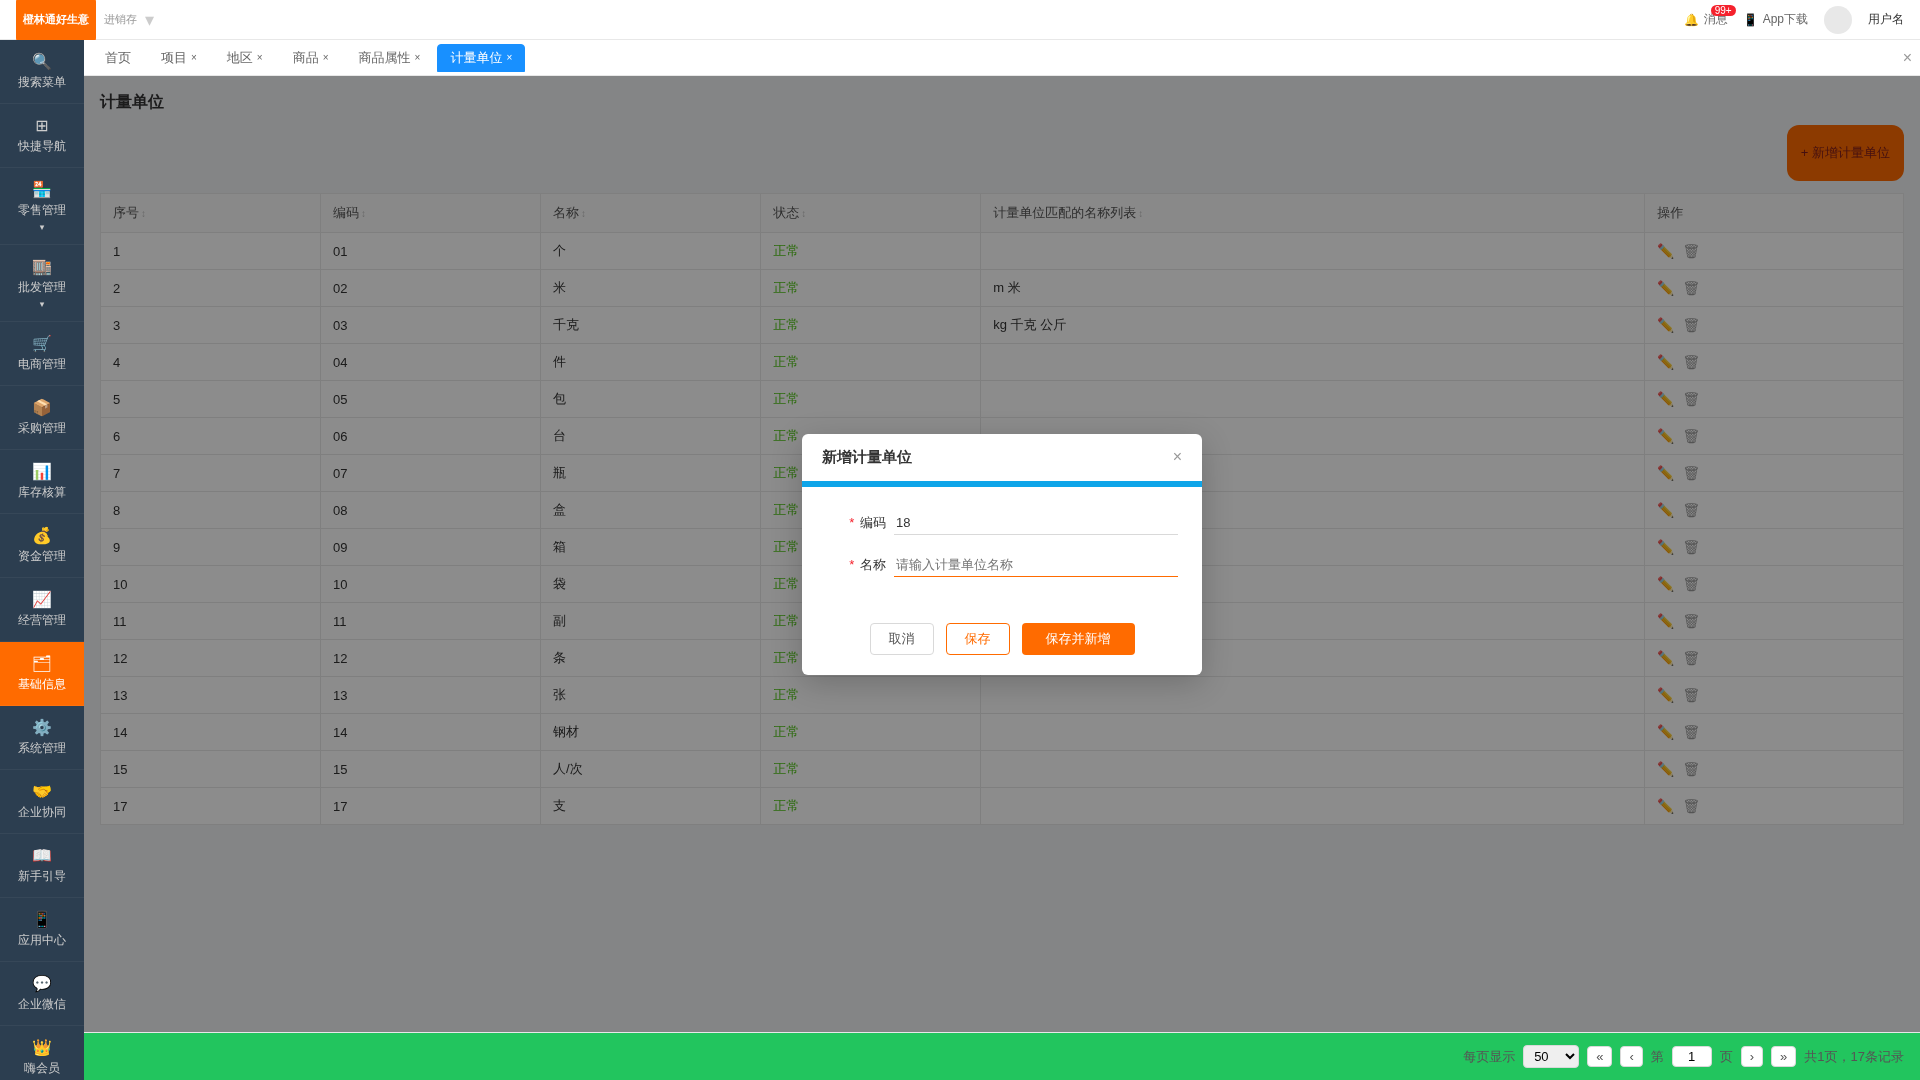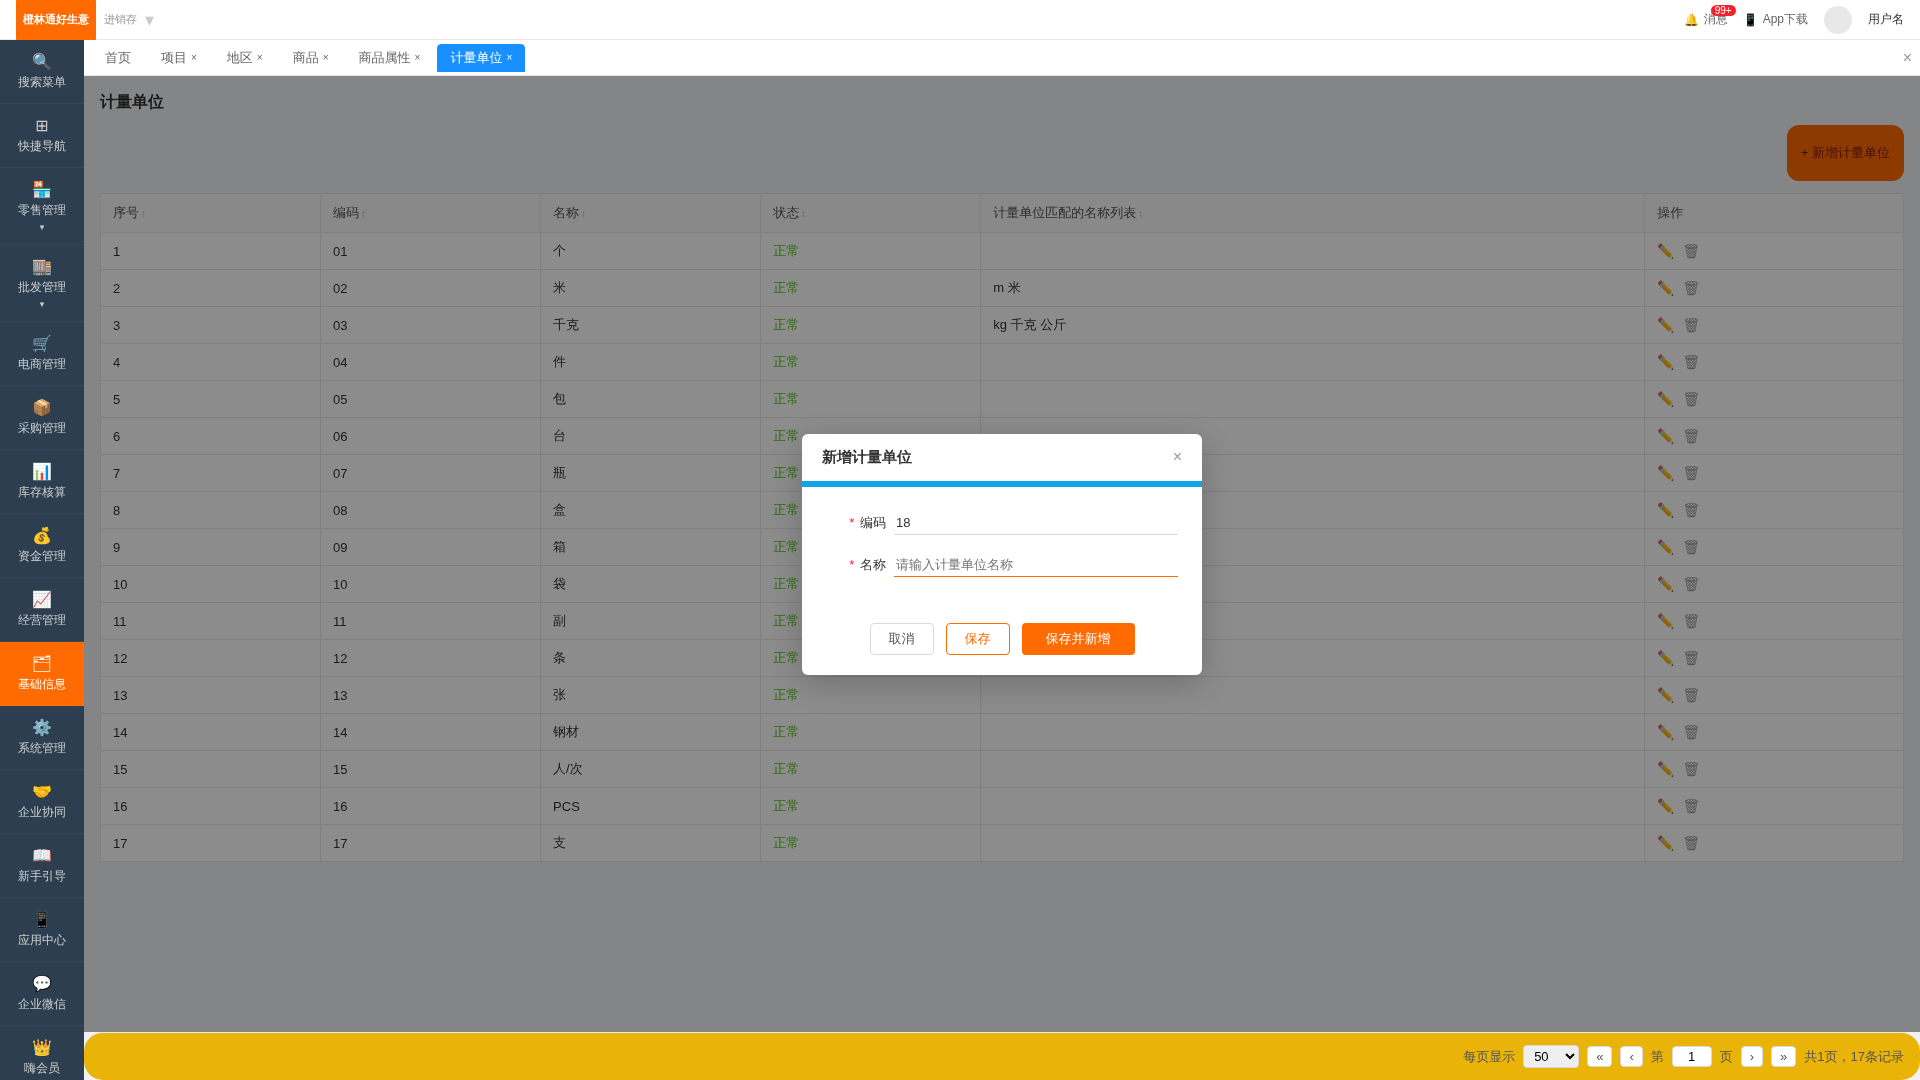--- a/index.html
+++ b/index.html
@@ -188,26 +188,25 @@
     .action-btn { color: #1890ff; cursor: pointer; font-size: 14px; }
     .action-btn.del { color: #999; }
 
     
     .pagination-bar {
       display: flex;
       align-items: center;
       justify-content: flex-end;
       gap: 8px;
       padding: 12px 16px;
-      background: #eab308;
+      background: #22c55e;
       border-top: 1px solid #e8e8e8;
       font-size: 13px;
       color: #555;
       flex-shrink: 0;
-      border-radius: 19px;
     }
     .page-size-select {
       border: 1px solid #d9d9d9;
       border-radius: 4px;
       padding: 2px 6px;
       font-size: 13px;
     }
     .page-nav-btn {
       border: 1px solid #d9d9d9;
       background: #fff;
@@ -634,33 +633,20 @@
         <div class="action-icons">
           <span class="action-btn">✏️</span>
           <span class="action-btn del">🗑</span>
         </div>
       </td>
     </tr>
             <tr>
       <td>15</td>
       <td>15</td>
       <td>人/次</td>
-      <td><span class="status-normal">正常</span></td>
-      <td></td>
-      <td>
-        <div class="action-icons">
-          <span class="action-btn">✏️</span>
-          <span class="action-btn del">🗑</span>
-        </div>
-      </td>
-    </tr>
-            <tr>
-      <td>16</td>
-      <td>16</td>
-      <td>PCS</td>
       <td><span class="status-normal">正常</span></td>
       <td></td>
       <td>
         <div class="action-icons">
           <span class="action-btn">✏️</span>
           <span class="action-btn del">🗑</span>
         </div>
       </td>
     </tr>
             <tr>

